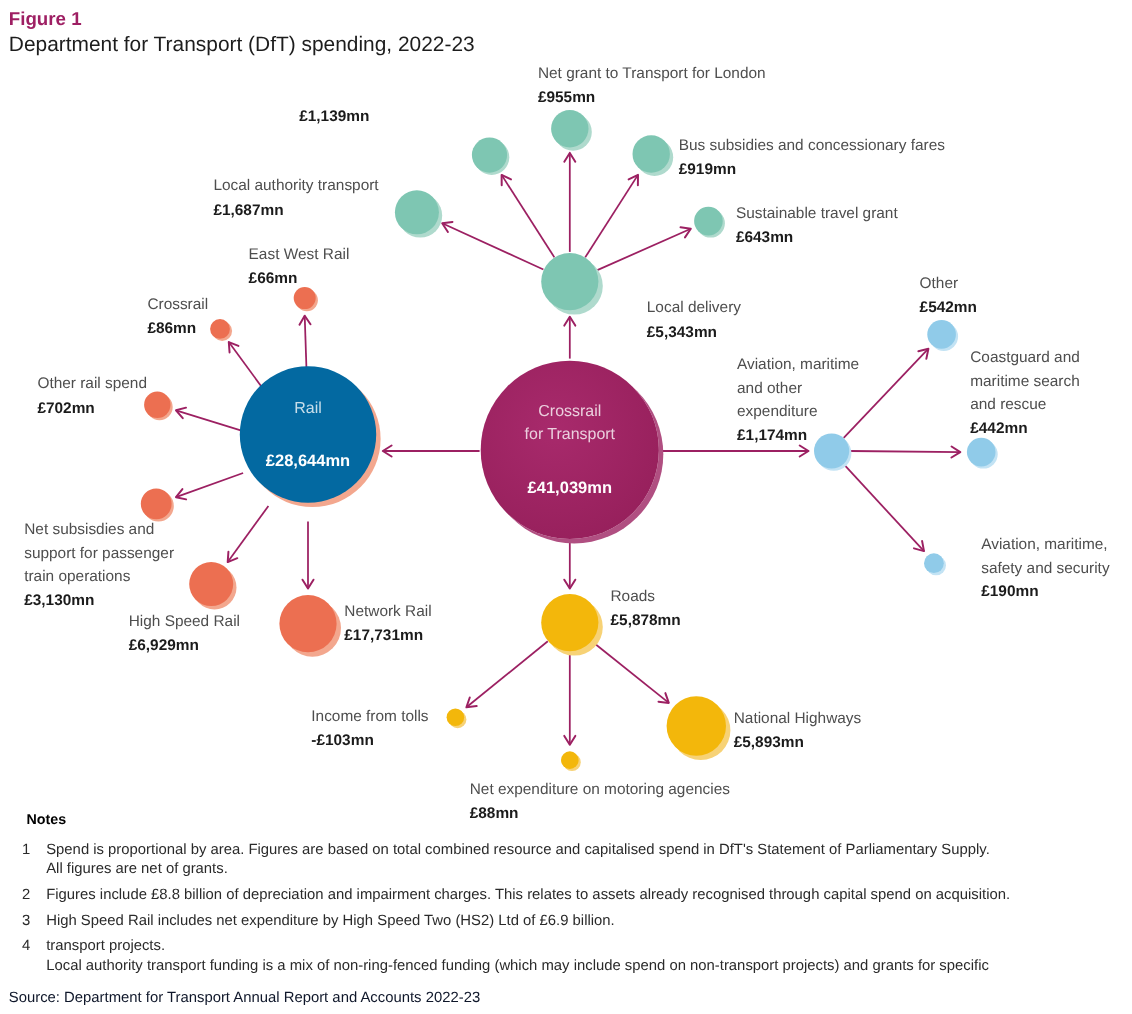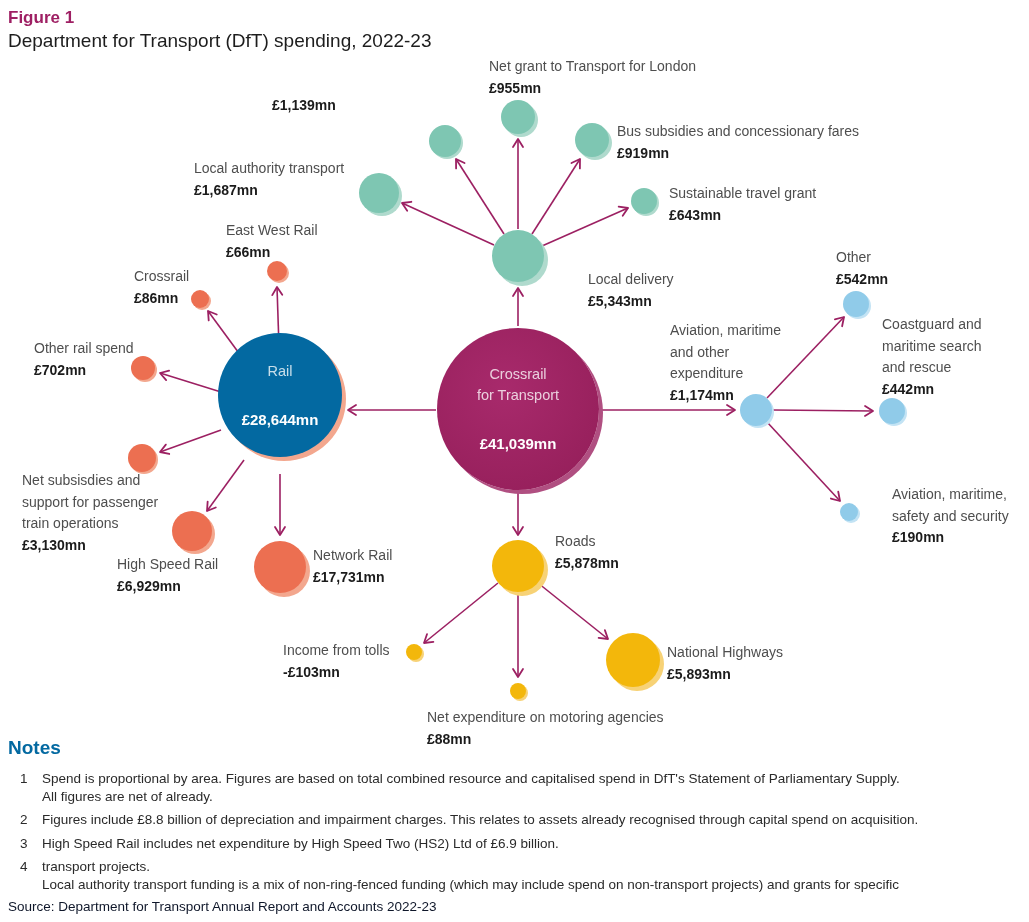--- a/index.html
+++ b/index.html
@@ -10,21 +10,21 @@
   .edges{position:absolute;left:0;top:0;pointer-events:none;}
   .bubble{position:absolute;border-radius:50%;display:flex;align-items:center;justify-content:center;
           text-align:center;}
   .bubble-text{display:flex;flex-direction:column;line-height:21px;}
   .bn{color:rgba(255,255,255,0.78);font-size:14.5px;}
   .bv{color:#ffffff;font-weight:bold;font-size:15px;margin-top:27px;}
   .nlabel{position:absolute;font-size:14px;line-height:21.5px;white-space:nowrap;}
   .nm{color:#4e4e4e;}
   .amt{color:#1b1b1b;font-weight:bold;}
   .notes{position:absolute;left:8px;top:737px;width:1016px;font-size:13.5px;color:#2a2a2a;}
-  .notes-heading{font-weight:bold;color:#0369a1;font-size:19px;}
+  .notes-heading{font-weight:bold;color:#000000;font-size:13px;margin-left:16px;}
   .notes-list{margin-top:11px;}
   .note-row{display:flex;margin-top:6px;line-height:17.5px;}
   .note-num{flex:none;width:22px;padding-left:12px;}
   .note-text{flex:1;}
   .source{position:absolute;left:8px;top:899px;font-size:13.5px;color:#0f172a;}
 </style>
 </head>
 <body>
 
 <div class="page">
@@ -182,21 +182,21 @@
       </div>
     </div>
 
   <div class="notes">
     <div class="notes-heading">Notes</div>
     <div class="notes-list">
         <div class="note-row">
           <span class="note-num">1</span>
           <span class="note-text">
             <div>Spend is proportional by area. Figures are based on total combined resource and capitalised spend in DfT's Statement of Parliamentary Supply.</div>
-            <div>All figures are net of already.</div>
+            <div>All figures are net of grants.</div>
           </span>
         </div>
         <div class="note-row">
           <span class="note-num">2</span>
           <span class="note-text">
             <div>Figures include £8.8 billion of depreciation and impairment charges. This relates to assets already recognised through capital spend on acquisition.</div>
           </span>
         </div>
         <div class="note-row">
           <span class="note-num">3</span>

